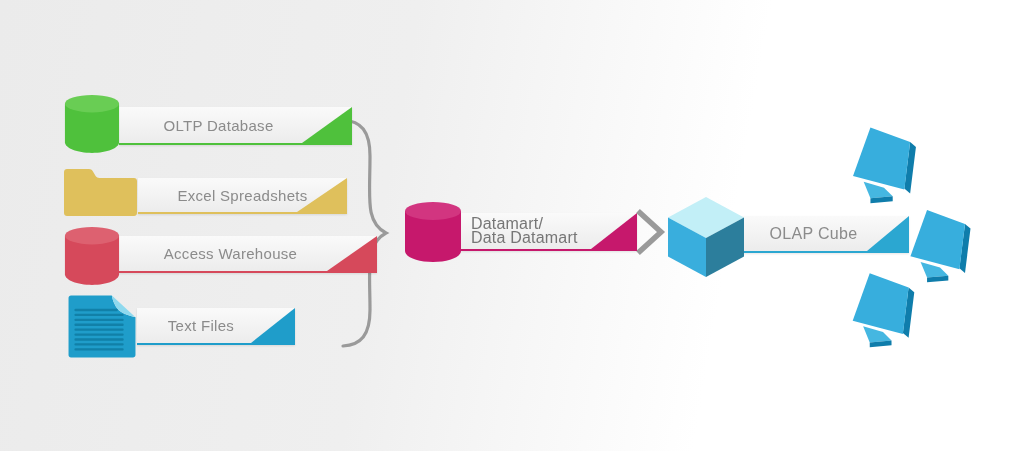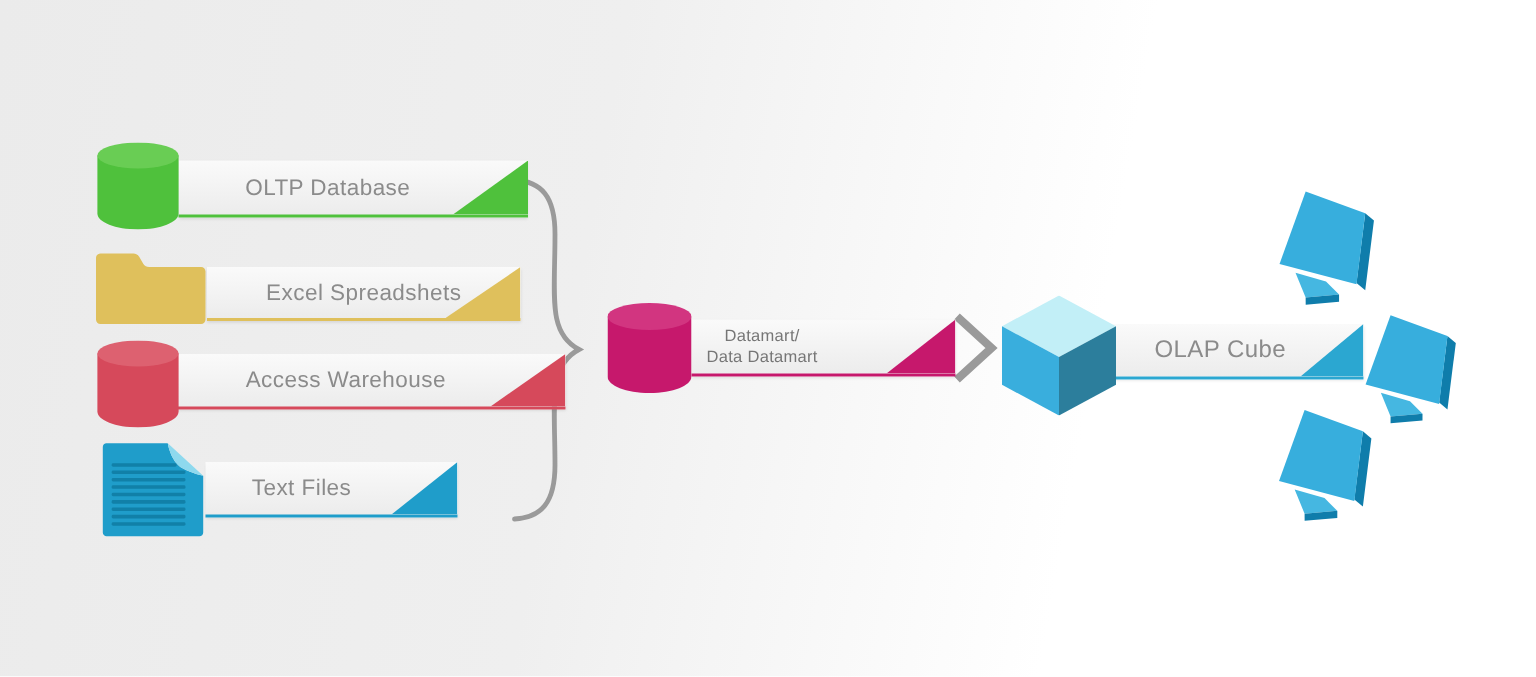--- a/index.html
+++ b/index.html
@@ -12,40 +12,39 @@
   }
   .abs{position:absolute;}
   .icon{z-index:3;}
   .bar{
     position:absolute;z-index:2;
     background:linear-gradient(180deg,#fafafa 0%,#ececec 100%);
     box-shadow:0 1px 2px rgba(0,0,0,0.10);
     display:flex;align-items:center;justify-content:center;
     color:#8b8b8b;font-size:15px;letter-spacing:.3px;
     white-space:nowrap;
-    text-align:center;
   }
   .bar .tri{
     position:absolute;right:0;top:0;bottom:0;width:50px;
     clip-path:polygon(100% 0,100% 100%,0 100%);
   }
   .u-green{border-bottom:2px solid var(--green);}
   .u-gold{border-bottom:2px solid var(--gold);}
   .u-red{border-bottom:2px solid var(--red);}
   .u-blue{border-bottom:2px solid var(--blue);}
   .u-magenta{border-bottom:2px solid var(--magenta);}
   .u-cyan{border-bottom:2px solid var(--cyan);}
   .t-green{background:var(--green);}
   .t-gold{background:var(--gold);}
   .t-red{background:var(--red);}
   .t-blue{background:var(--blue);}
   .t-magenta{background:var(--magenta);}
   .t-cyan{background:var(--cyan);}
   #dm-bar{justify-content:flex-start;padding-left:10px;
-    font-size:11px;line-height:14.5px;color:#767676;letter-spacing:.2px;}
+    font-size:16px;line-height:14.5px;color:#767676;letter-spacing:.2px;}
   #olap-bar{font-size:16px;}
 </style>
 </head>
 <body>
 
 <div id="canvas">
 
   <div>
     <svg class="abs icon" style="left:64px;top:95px" width="56" height="58" viewBox="0 0 56 60">
       <path d="M0,9 V49 C0,55 12.5,60 28,60 C43.5,60 56,55 56,49 V9 Z" style="fill:var(--green)"></path>
@@ -87,21 +86,21 @@
         <rect x="8" y="19" width="50" height="2.4" rx="1"></rect>
         <rect x="8" y="24" width="50" height="2.4" rx="1"></rect>
         <rect x="8" y="29" width="50" height="2.4" rx="1"></rect>
         <rect x="8" y="34" width="50" height="2.4" rx="1"></rect>
         <rect x="8" y="39" width="50" height="2.4" rx="1"></rect>
         <rect x="8" y="44" width="50" height="2.4" rx="1"></rect>
         <rect x="8" y="49" width="50" height="2.4" rx="1"></rect>
         <rect x="8" y="54" width="50" height="2.4" rx="1"></rect>
       </g>
     </svg>
-    <div class="bar u-blue" style="left:137px;top:308px;width:128px;height:35px;padding-right:40px">
+    <div class="bar u-blue" style="left:137px;top:308px;width:128px;height:35px;padding-right:30px">
       <span>Text Files</span>
       <span class="tri t-blue" style="width:44px"></span>
     </div>
   </div>
 
   <svg class="abs" style="left:334px;top:112px" width="58" height="245" viewBox="0 0 58 245">
     <path d="M9,8 C27,9 36,19 36,44 C36,86 31,110 52,121 C31,132 36,157 36,198 C36,223 27,233 9,234" fill="none" style="stroke:var(--connector)" stroke-width="3.2" stroke-linecap="round"></path>
   </svg>
 
   <div>

